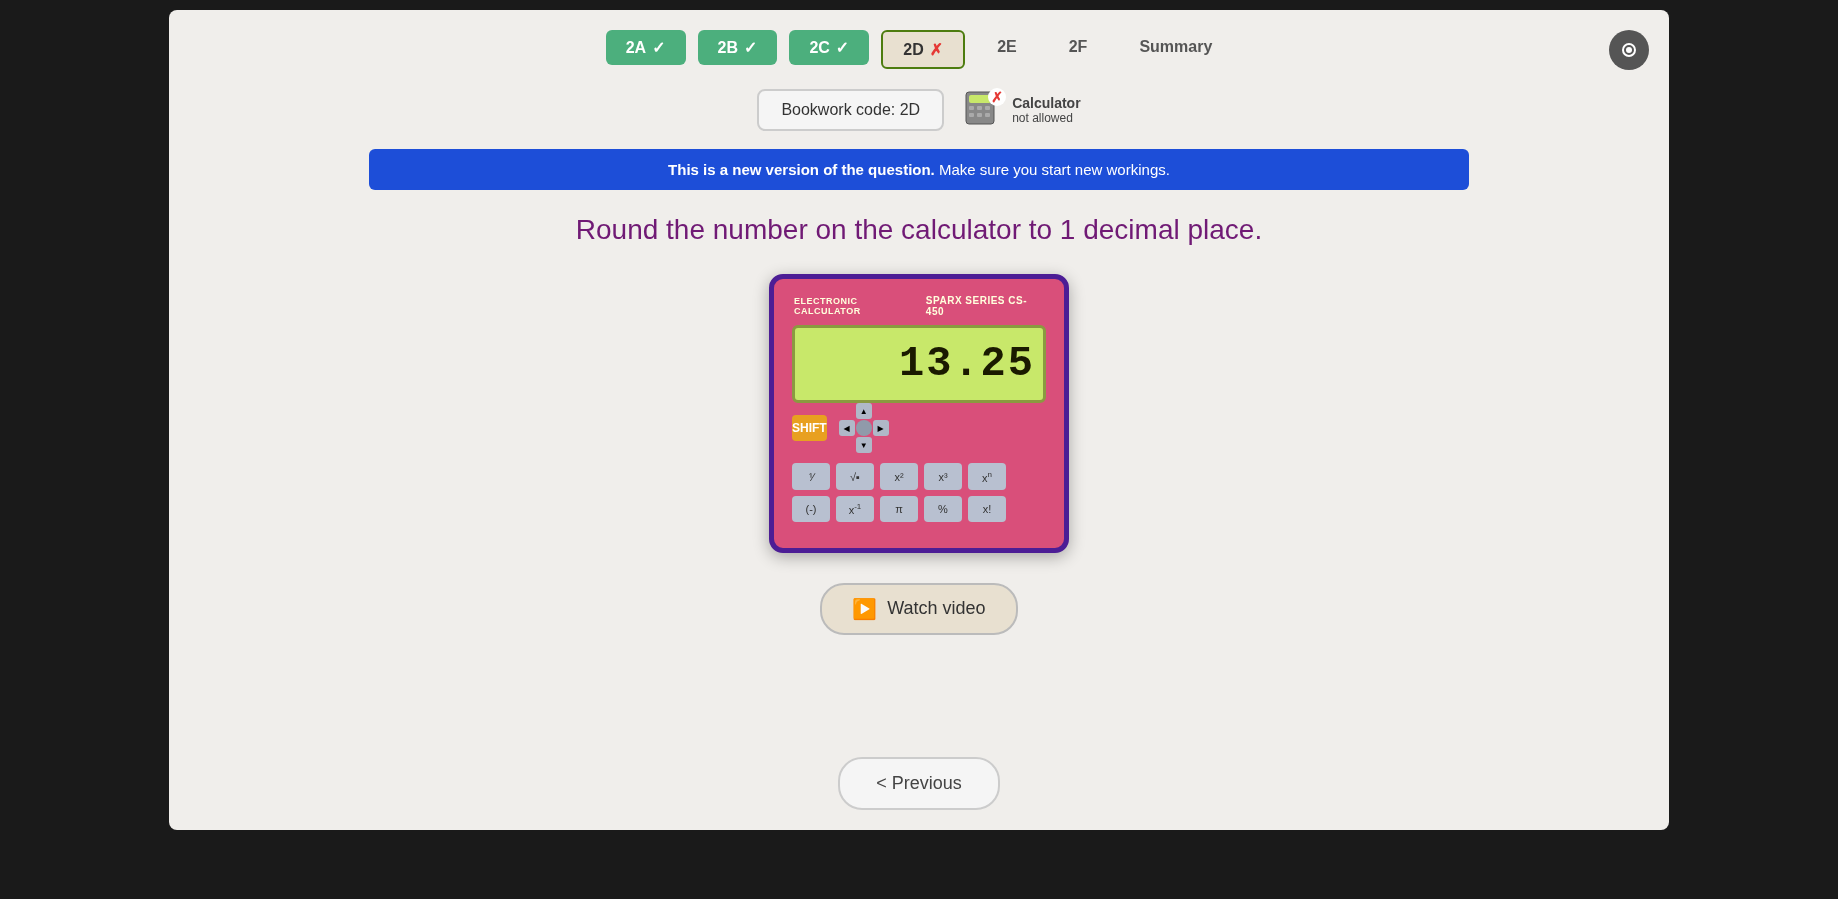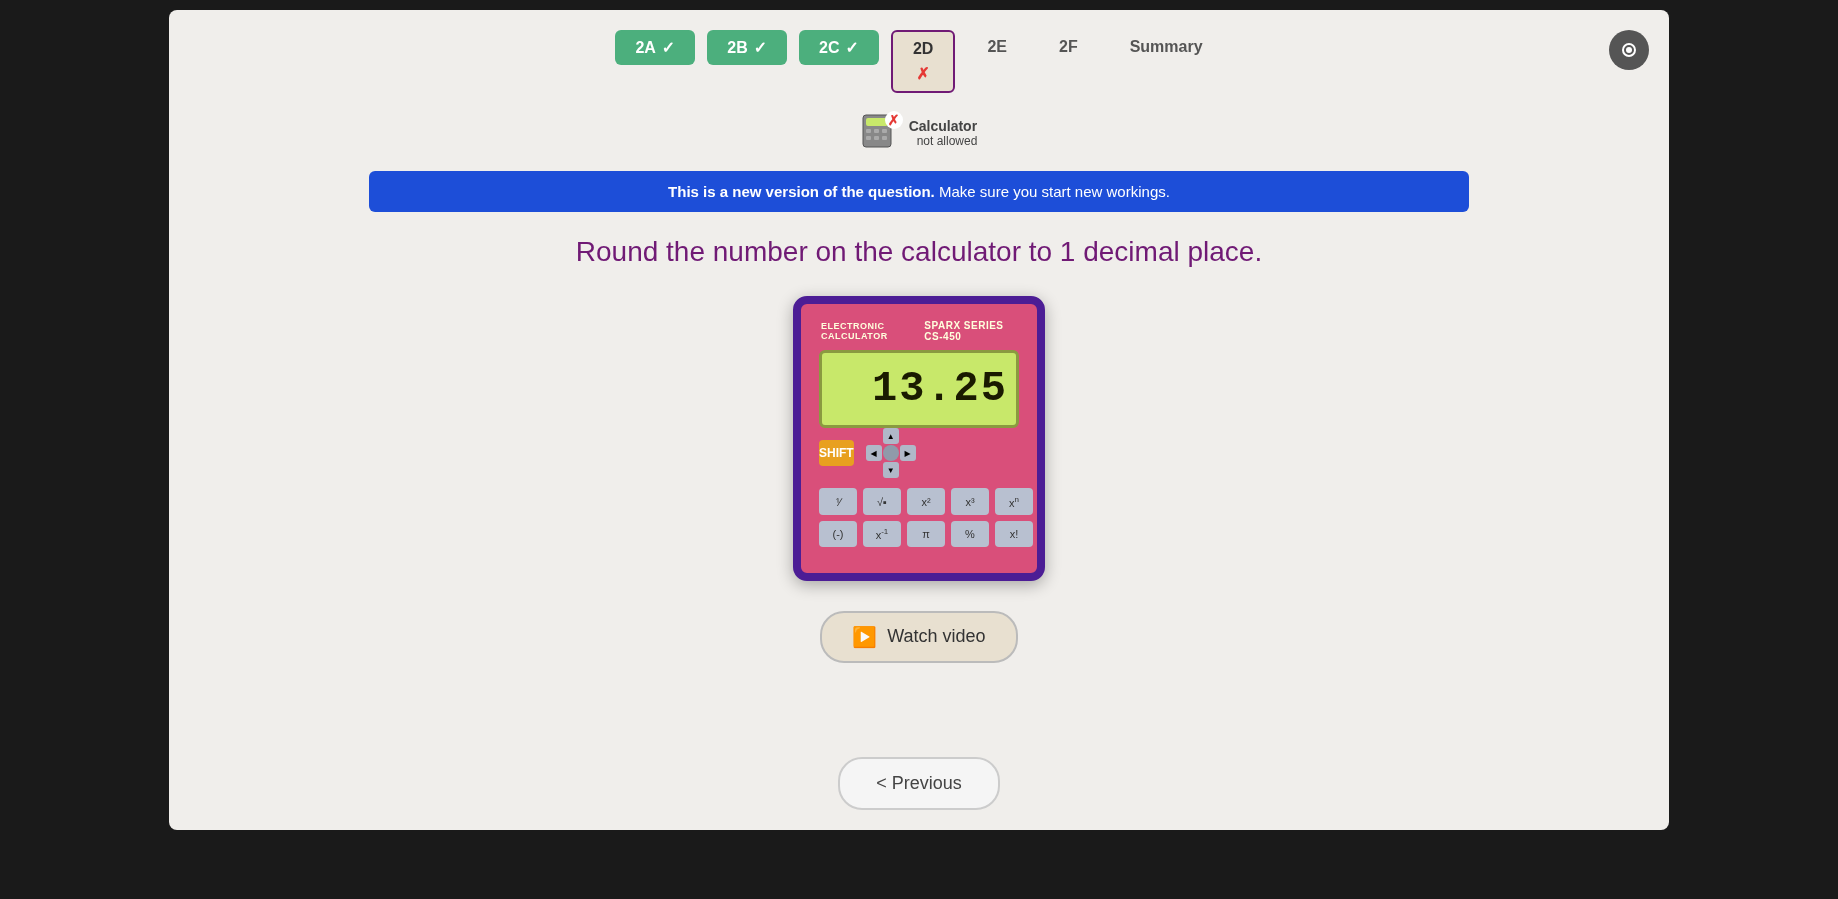--- a/index.html
+++ b/index.html
@@ -50,22 +50,21 @@
     }
 
     .tab-done {
       background: #4caf7d;
       color: white;
     }
 
     .tab-active-x {
       background: #e8e0d0;
       color: #333;
-      border: 2px solid #701a75;
-      flex-direction: column;
+      border: 2px solid #4d7c0f;
     }
 
     .tab-inactive {
       background: transparent;
       color: #555;
     }
 
     .tab-x-mark {
       color: #e53935;
       font-weight: bold;
@@ -120,24 +119,24 @@
       color: #701a75;
       margin-bottom: 28px;
       text-align: center;
     }
 
     
     .calculator-wrapper {
       background: #d94f7a;
       border-radius: 14px;
       padding: 16px 18px 20px;
-      width: 252px;
+      width: 300px;
       box-shadow: 0 4px 16px rgba(0,0,0,0.3);
       margin-bottom: 30px;
-      border: 8px solid #4c1d95;
+      border: 5px solid #4c1d95;
     }
 
     .calc-header {
       display: flex;
       justify-content: space-between;
       align-items: center;
       margin-bottom: 8px;
       padding: 0 2px;
     }
 
@@ -336,39 +335,42 @@
     </div>
     <div class="tab tab-inactive">
       <span>2F</span>
     </div>
     <div class="tab tab-inactive">
       <span>Summary</span>
     </div>
   </div>
 
   <div class="bookwork-area">
+    <button class="bookwork-code-btn">
+      <span>Bookwork code: 2D</span>
+    </button>
     <div class="calculator-notice">
       <div style="position:relative; width:40px; height:40px;">
         <svg width="36" height="36" viewBox="0 0 36 36">
           <rect x="2" y="2" width="28" height="32" rx="3" fill="#888" stroke="#555" stroke-width="1"></rect>
           <rect x="5" y="5" width="22" height="8" rx="2" fill="#c8e86a"></rect>
           <rect x="5" y="16" width="5" height="4" rx="1" fill="#aaa"></rect>
           <rect x="13" y="16" width="5" height="4" rx="1" fill="#aaa"></rect>
           <rect x="21" y="16" width="5" height="4" rx="1" fill="#aaa"></rect>
           <rect x="5" y="23" width="5" height="4" rx="1" fill="#aaa"></rect>
           <rect x="13" y="23" width="5" height="4" rx="1" fill="#aaa"></rect>
           <rect x="21" y="23" width="5" height="4" rx="1" fill="#aaa"></rect>
         </svg>
         <div style="position:absolute; top:-2px; right:-2px; background:white; border-radius:50%; width:18px; height:18px; display:flex; align-items:center; justify-content:center;">
           <span style="color:#e53935; font-weight:bold; font-size:14px;">✗</span>
         </div>
       </div>
       <div>
         <div style="font-weight:600;">Calculator</div>
-        <div style="font-size:12px;margin-left:8px;">not allowed</div>
+        <div style="font-size:12px;">not allowed</div>
       </div>
     </div>
   </div>
 
   <div class="info-banner">
     <strong>This is a new version of the question.</strong>
     <span> Make sure you start new workings.</span>
   </div>
 
   <div class="question-text">Round the number on the calculator to 1 decimal place.</div>

